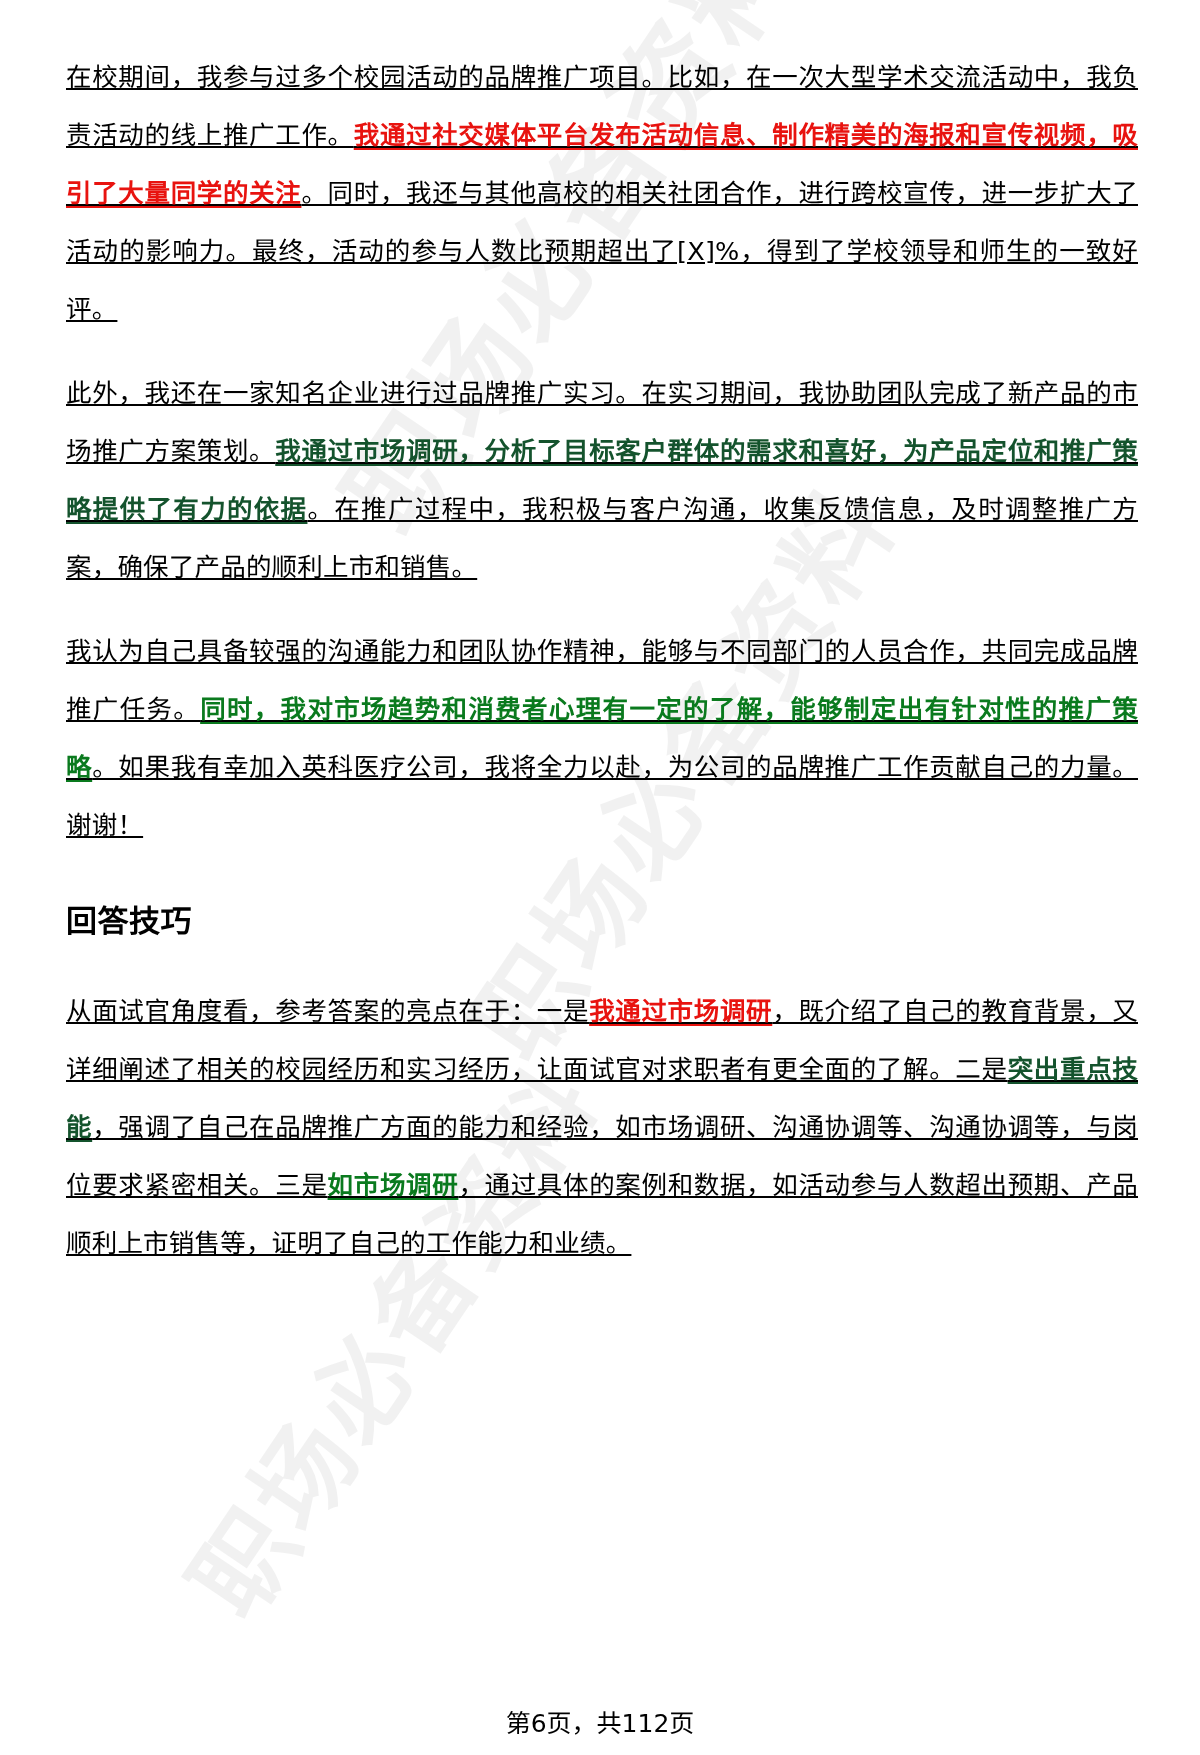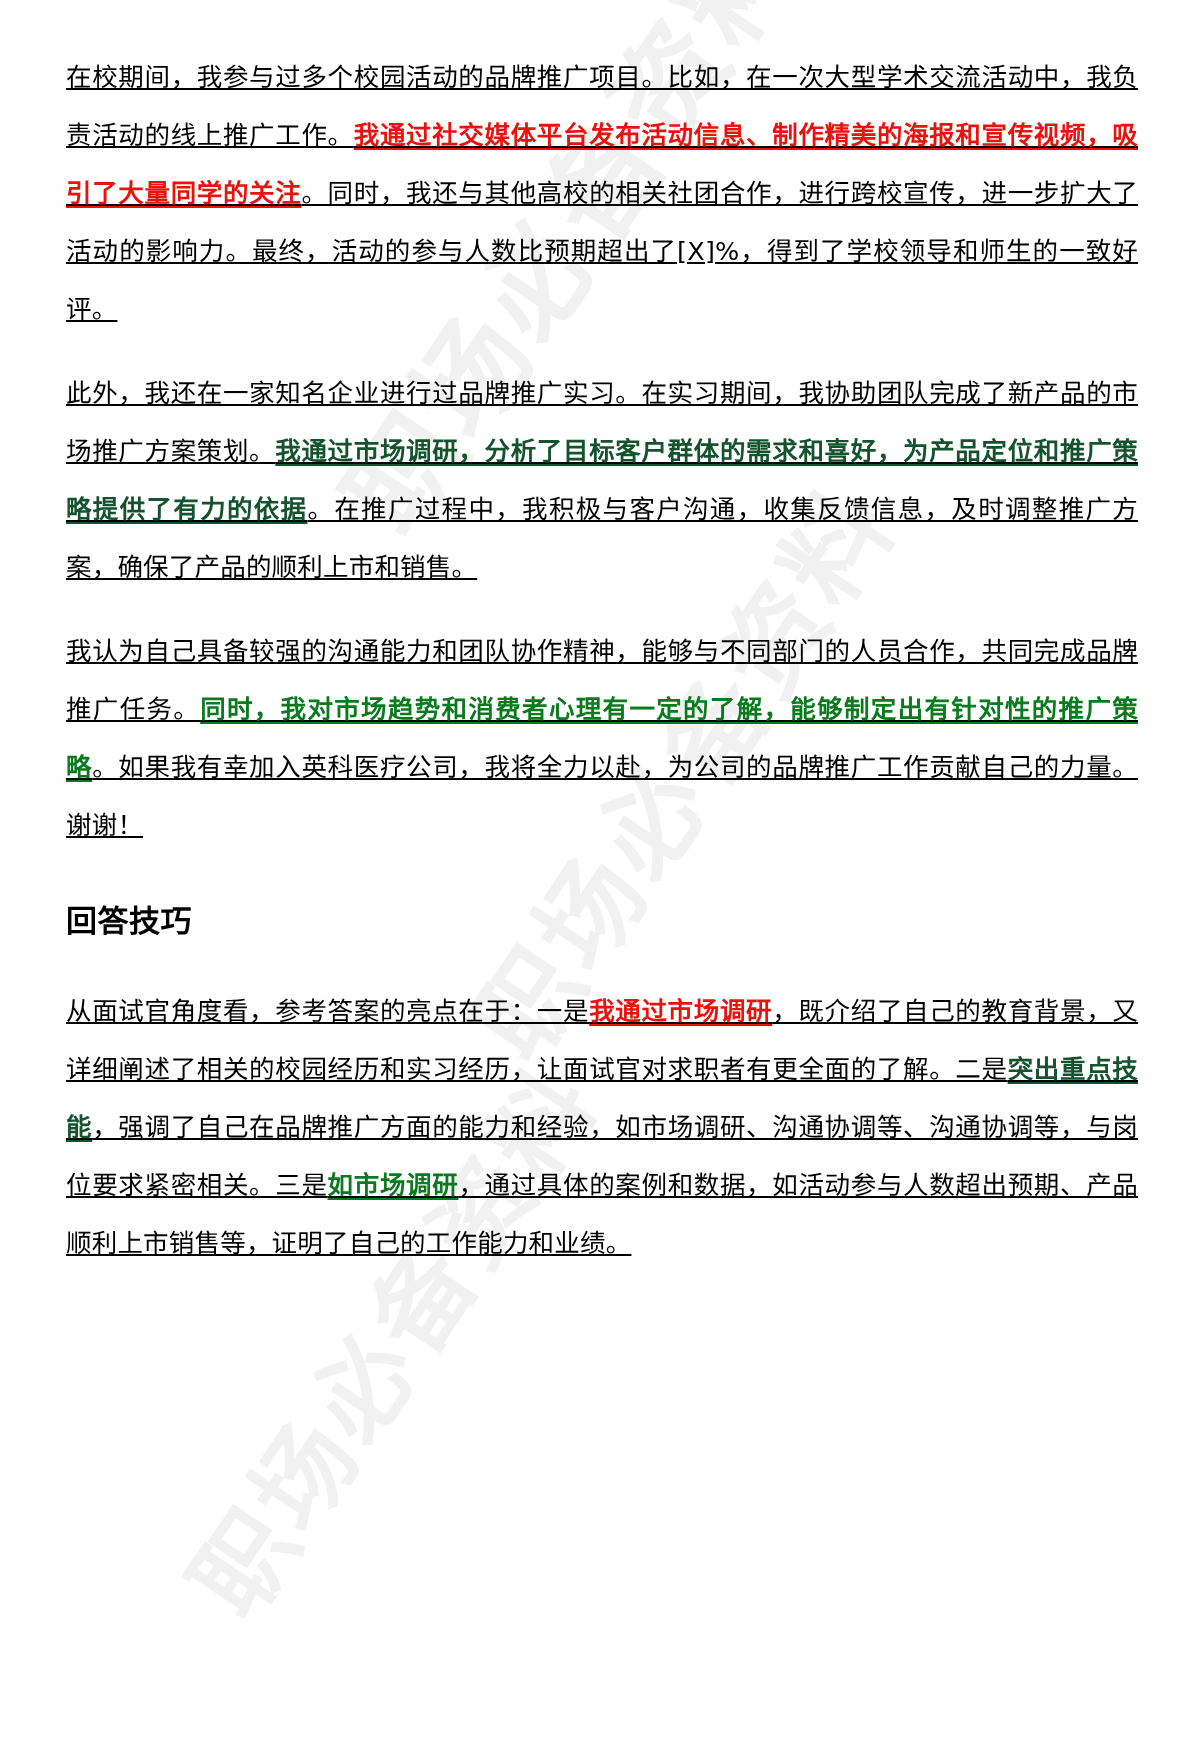--- a/index.html
+++ b/index.html
@@ -144,14 +144,15 @@
     <p class="para"><span>我认为自己具备较强的沟通能力和团队协作精神，能够与不同部门的人员合作，共同完成品牌推广任务。</span><span class="hl-green">同时，我对市场趋势和消费者心理有一定的了解，能够制定出有针对性的推广策略</span><span>。如果我有幸加入英科医疗公司，我将全力以赴，为公司的品牌推广工作贡献自己的力量。谢谢！</span></p>
 
     <h2 class="heading">回答技巧</h2>
 
     <p class="para"><span>从面试官角度看，参考答案的亮点在于：一是</span><span class="hl-red">我通过市场调研</span><span>，既介绍了自己的教育背景，又详细阐述了相关的校园经历和实习经历，让面试官对求职者有更全面的了解。二是</span><span class="hl-blue">突出重点技能</span><span>，强调了自己在品牌推广方面的能力和经验，如市场调研、沟通协调等、沟通协调等，与岗位要求紧密相关。三是</span><span class="hl-green">如市场调研</span><span>，通过具体的案例和数据，如活动参与人数超出预期、产品顺利上市销售等，证明了自己的工作能力和业绩。</span></p>
 
 
 
   </div>
 
+  <div id="footer">第6页，共112页</div>
 
 </div>
 
 </body></html>

